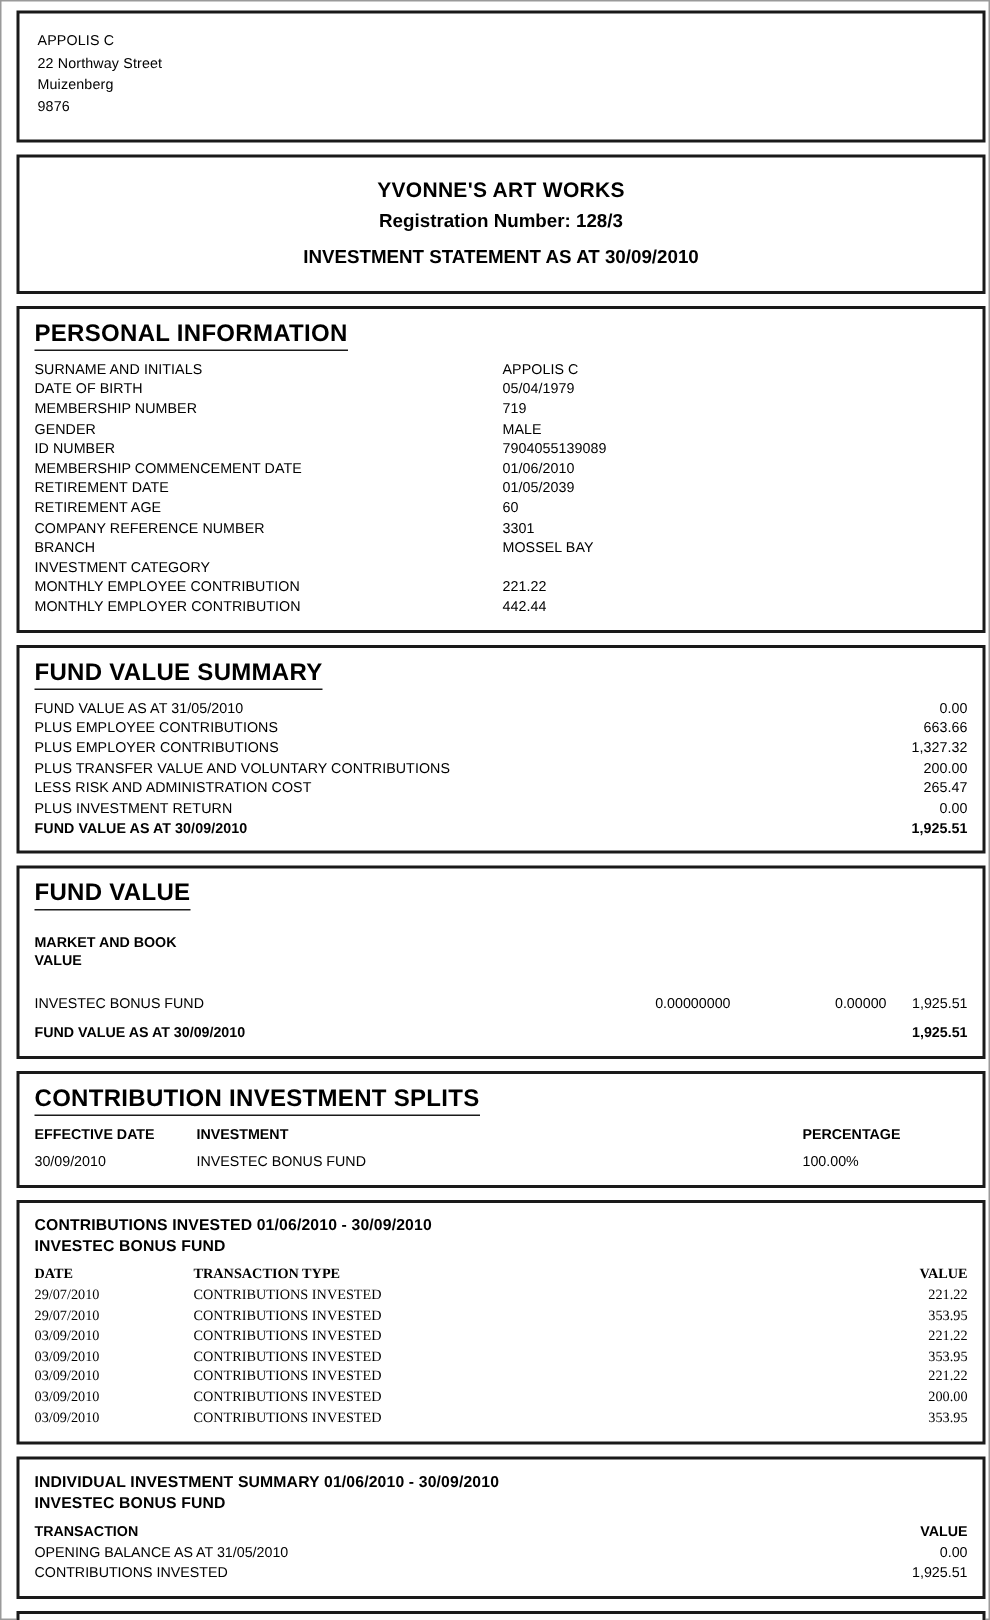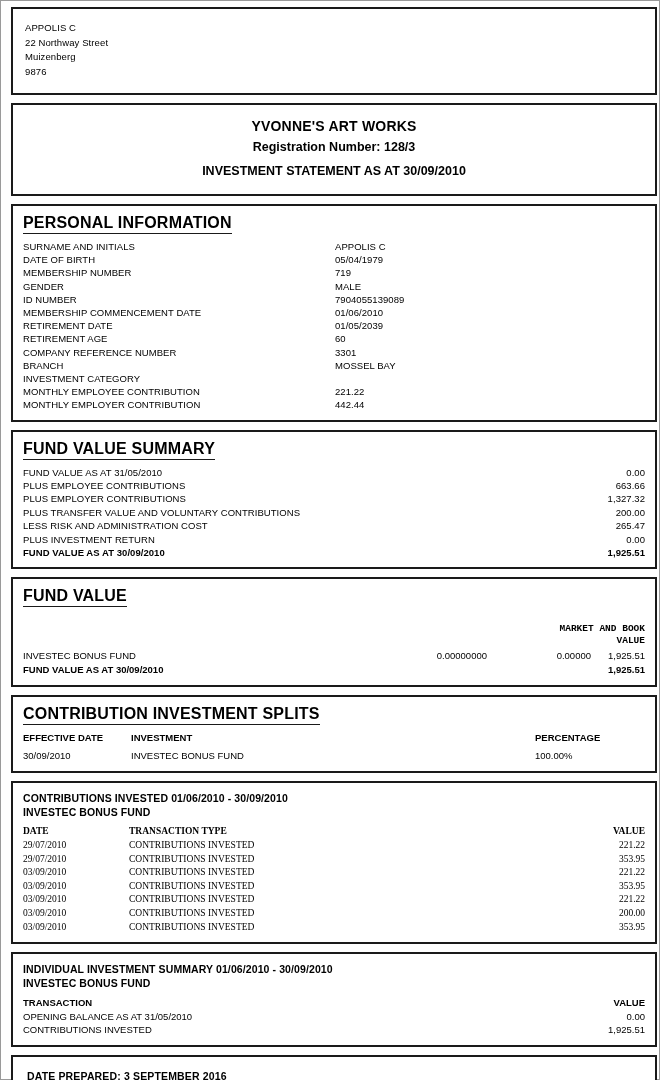--- a/index.html
+++ b/index.html
@@ -108,36 +108,34 @@
     font-size: 9.5px;
     line-height: 13.4px;
     letter-spacing: 0.05px;
   }
   .amt-row.bold, .amt-row.bold * { font-weight: bold; }
   .amt-label { }
   .amt-value { text-align: right; }
 
   
   .fv-header {
-    text-align: right;
     font-size: 9.5px;
     font-weight: bold;
     line-height: 11.5px;
     margin-top: 10px;
     margin-bottom: 3px;
-    font-family: Liberation Mono, monospace;
   }
   .fv-row {
     display: flex;
     align-items: baseline;
     font-size: 9.5px;
     line-height: 14px;
   }
   .fv-name   { width: 352px; flex: none; }
-  .fv-units  { width: 112px; flex: none; text-align: right; }
+  .fv-units  { width: 112px; flex: none; text-align: right; margin-top: 14px; }
   .fv-price  { width: 104px; flex: none; text-align: right; }
   .fv-value  { flex: 1; text-align: right; }
   .fv-row.bold, .fv-row.bold * { font-weight: bold; }
 
   
   .sp-row {
     display: flex;
     font-size: 9.5px;
     line-height: 14px;
   }

